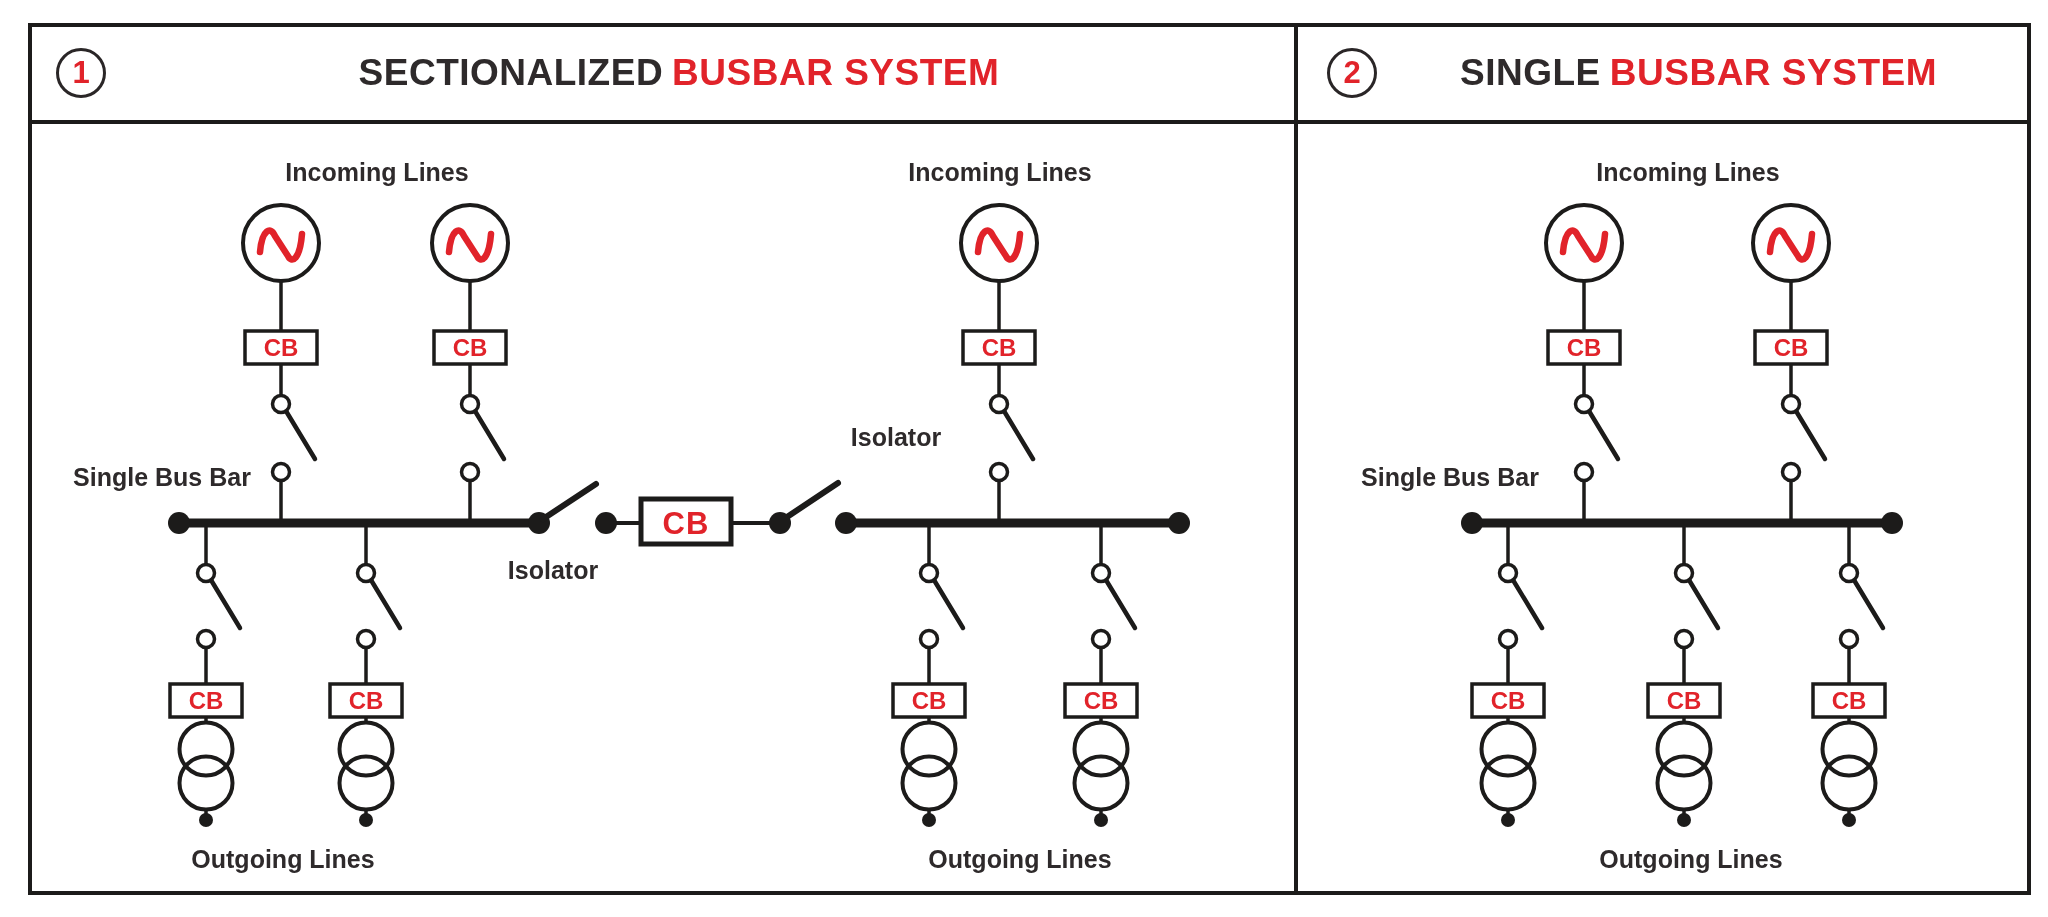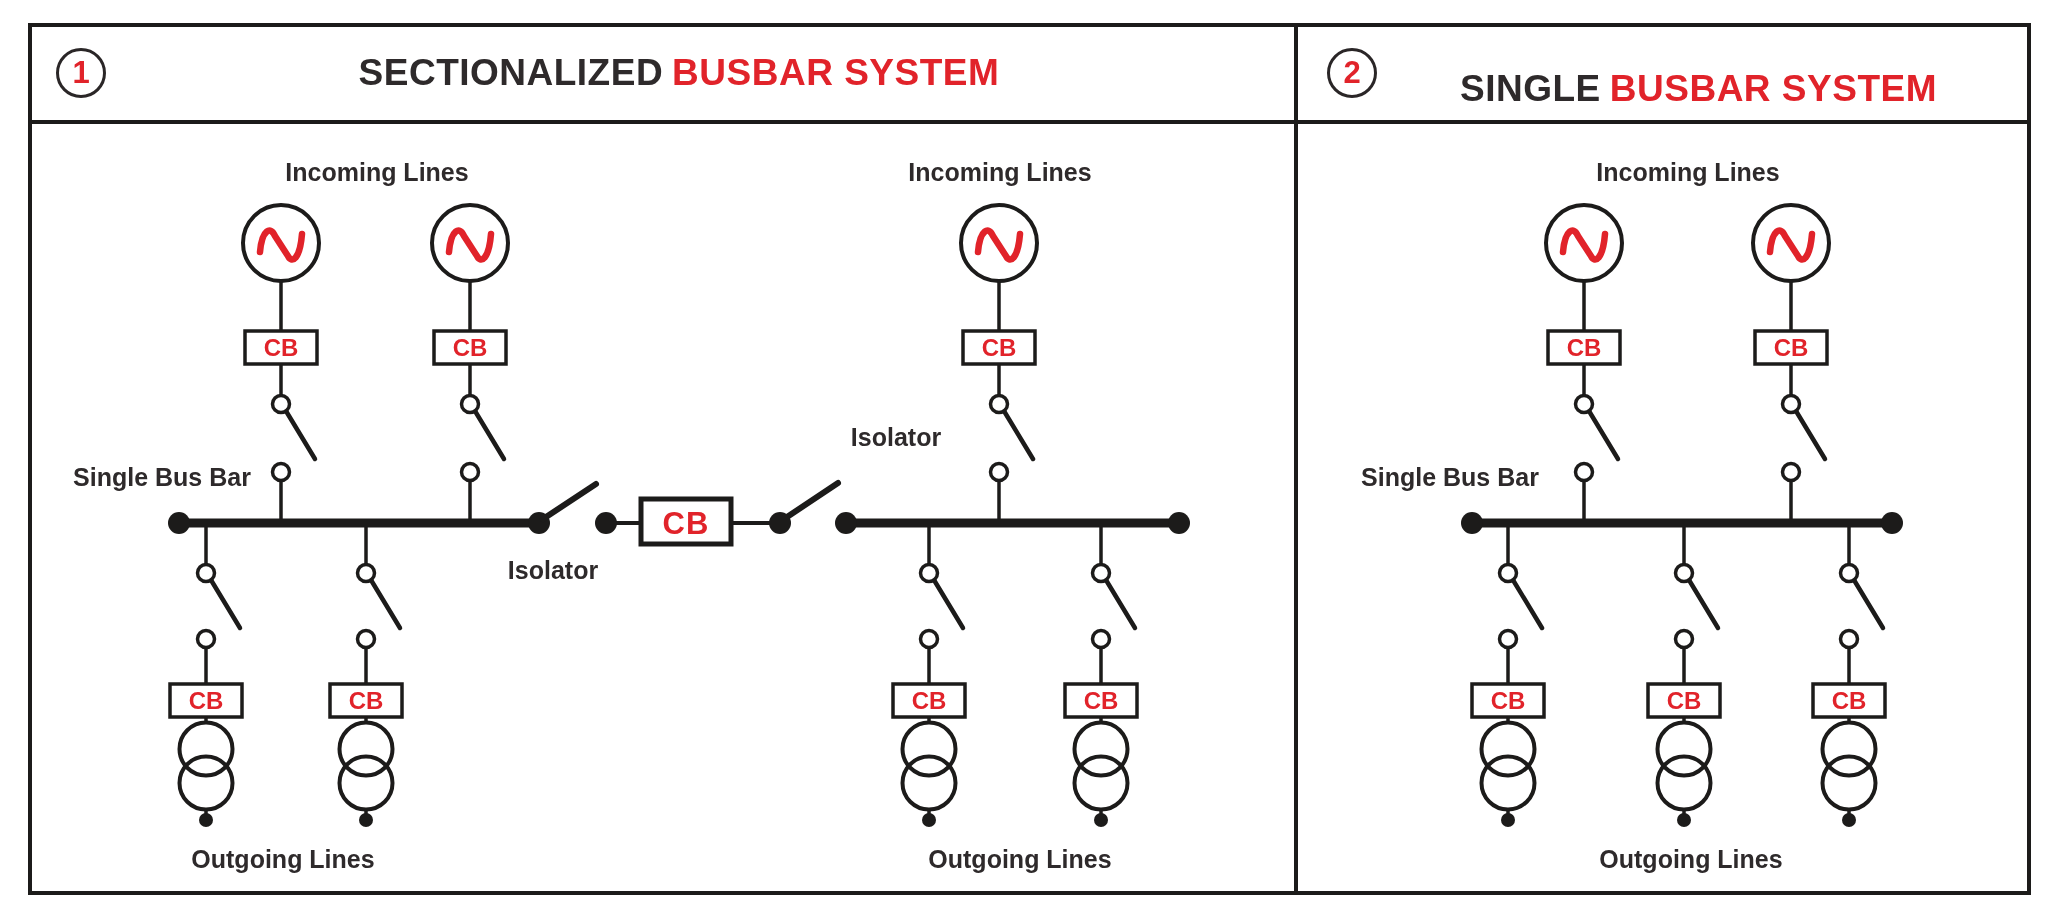--- a/index.html
+++ b/index.html
@@ -27,21 +27,21 @@
   .header-cell.left .badge{left:26px;}
   .header-cell.right .badge{left:31px;}
   .badge span{
     font-size:31px;font-weight:bold;line-height:1;
   }
   .panel-title{
     position:absolute;top:50%;margin:0;white-space:nowrap;
     font-size:37px;font-weight:bold;letter-spacing:.5px;
   }
   .header-cell.left .panel-title{left:51.3%;transform:translate(-50%,-50%);}
-  .header-cell.right .panel-title{left:55.6%;transform:translate(-50%,-50%);margin-top:16px;}
+  .header-cell.right .panel-title{left:55.6%;transform:translate(-50%,-50%);}
   .t-dark{margin-right:9px;}
   
   text{font-family:"Liberation Sans", sans-serif;font-weight:bold;}
   .lbl{font-size:25px;}
   .cb-t{font-size:24px;}
   .cb-t-big{font-size:31px;letter-spacing:1px;}
 </style>
 </head>
 <body>
 

